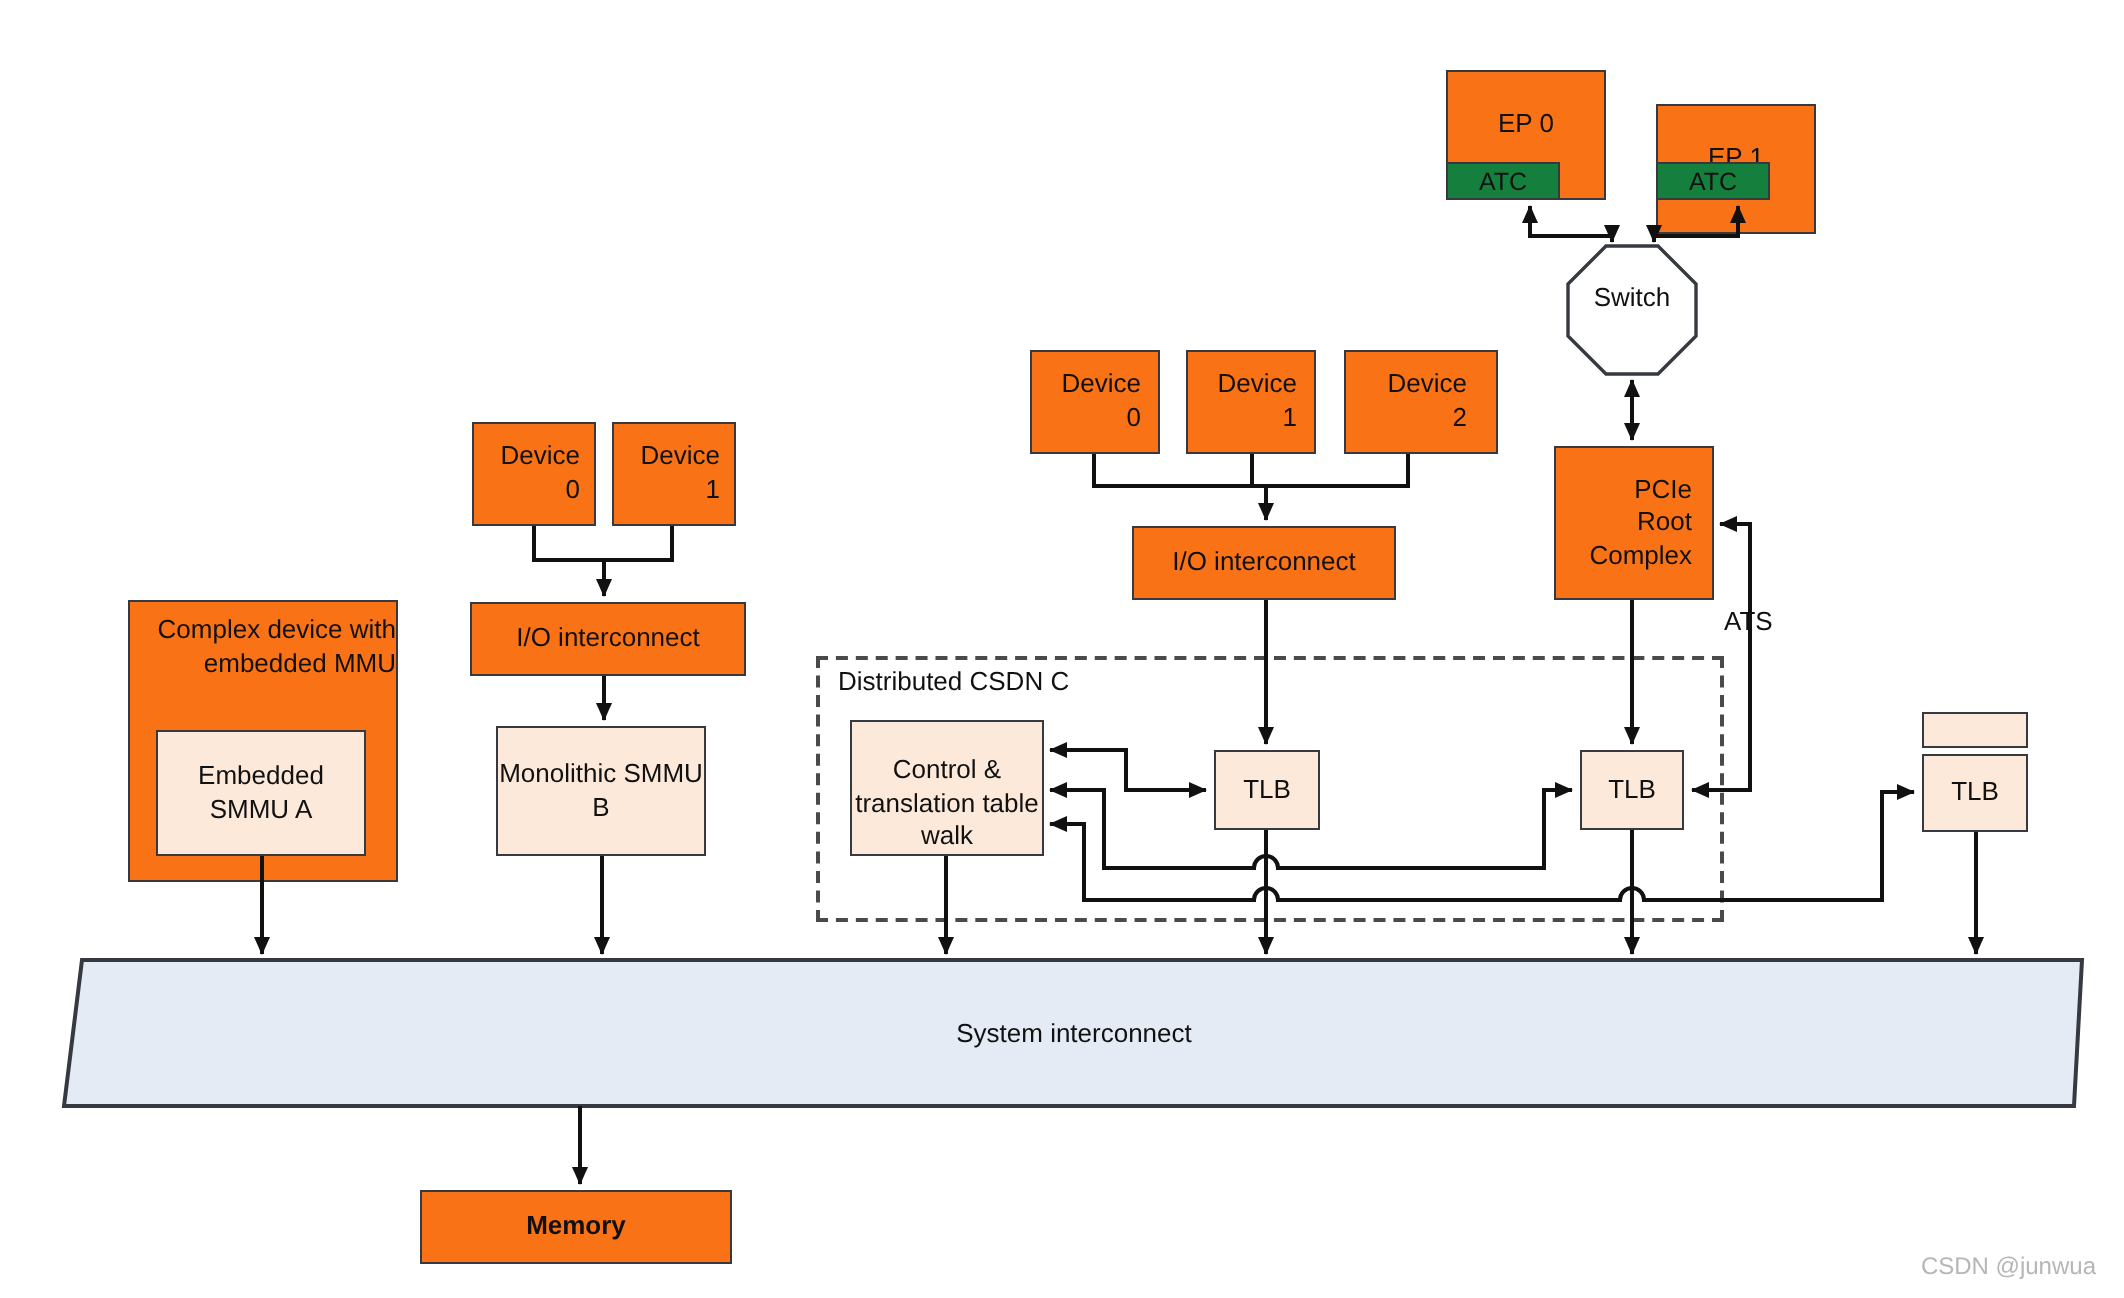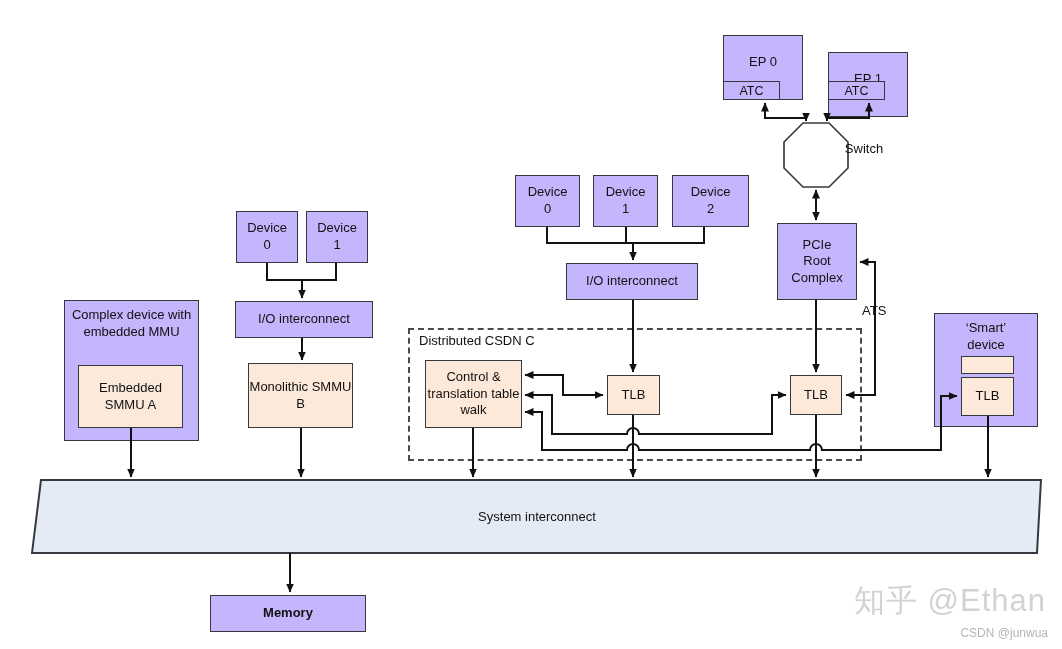--- a/index.html
+++ b/index.html
@@ -5,23 +5,23 @@
   html,body{margin:0;padding:0;background:#ffffff;}
   #stage{
     position:relative;width:1062px;height:649px;background:#ffffff;overflow:hidden;
     font-family:"Liberation Sans", sans-serif;color:#111;
   }
   .node{
     position:absolute;box-sizing:border-box;display:flex;align-items:center;
     justify-content:center;text-align:center;font-size:13px;line-height:1.28;
     color:#111;z-index:10;
   }
-  .blue{background:#c4b5fd;border:1.7px solid #363a40;}
+  .blue{background:#f97316;border:1.7px solid #363a40;text-align:right;}
   .tan{background:#fce9d9;border:1.7px solid #363a40;}
-  .white{background:#c4b5fd;border:1.6px solid #363a40;}
+  .white{background:#15803d;border:1.6px solid #363a40;}
   .container-top{align-items:flex-start;padding-top:6px;}
   .lbl{position:absolute;font-size:13px;color:#111;z-index:30;}
   .dashed{
     position:absolute;box-sizing:border-box;border:2px dashed #4a4a4a;
     background:transparent;z-index:5;
   }
   #wires{position:absolute;left:0;top:0;z-index:20;pointer-events:none;}
   .caption{position:absolute;z-index:30;display:flex;align-items:center;justify-content:center;text-align:center;font-size:13px;}
   .wm-main{
     position:absolute;right:16px;top:580px;z-index:40;font-size:31px;
@@ -85,45 +85,42 @@
   <div class="node blue container-top" style="left:64px;top:300px;width:135px;height:141px;">
        <span>Complex device with embedded MMU</span>
     </div>
   <div class="node tan" style="left:78px;top:365px;width:105px;height:63px;">
       <span>Embedded SMMU A</span>
     </div>
 
   <div class="dashed" style="left:408px;top:328px;width:454px;height:133px;"></div>
   <div class="lbl" style="left:419px;top:333px;">Distributed CSDN C</div>
 
-  <div class="node tan" style="left:425px;top:360px;width:97px;height:68px;">
+  <div class="node tan" style="left:425px;top:360px;width:97px;height:68px;align-items:flex-end;">
       <span>Control &amp; translation table walk</span>
     </div>
   <div class="node tan" style="left:607px;top:375px;width:53px;height:40px;">
       <span>TLB</span>
     </div>
   <div class="node tan" style="left:790px;top:375px;width:52px;height:40px;">
       <span>TLB</span>
     </div>
 
   <div class="lbl" style="left:862px;top:303px;">ATS</div>
 
-  <div class="node blue container-top" style="left:934px;top:313px;width:104px;height:114px;">
-       <span class="narrow70">‘Smart’ device</span>
-    </div>
   <div class="node tan" style="left:961px;top:356px;width:53px;height:18px;"></div>
   <div class="node tan" style="left:961px;top:377px;width:53px;height:39px;">
       <span>TLB</span>
     </div>
 
   <div class="node blue" style="left:210px;top:595px;width:156px;height:37px;font-weight:bold;">
       <span>Memory</span>
     </div>
 
-  <div class="caption" style="left:784px;top:123px;width:64px;height:51px;padding-left:48px;">Switch</div>
+  <div class="caption" style="left:784px;top:123px;width:64px;height:51px;">Switch</div>
   <div class="caption" style="left:33px;top:480px;width:1008px;height:73px;">System interconnect</div>
 
   <svg id="wires" width="1062" height="649" viewBox="0 0 1062 649">
     <defs>
       <marker id="ah" markerWidth="10" markerHeight="9" refX="8.5" refY="4" orient="auto-start-reverse" markerUnits="userSpaceOnUse">
         <path d="M0,0 L9,4 L0,8 Z" fill="#111"></path>
       </marker>
     </defs>
 
     <polygon points="41,480 1041,480 1037,553 32,553" fill="#e4ebf5" stroke="#363a40" stroke-width="2"></polygon>
@@ -157,16 +154,15 @@
 
       <path d="M473,428 L473,477" marker-end="url(#ah)"></path>
       <path d="M633,415 L633,477" marker-end="url(#ah)"></path>
       <path d="M816,415 L816,477" marker-end="url(#ah)"></path>
       <path d="M988,416 L988,477" marker-end="url(#ah)"></path>
 
       <path d="M290,553 L290,592" marker-end="url(#ah)"></path>
     </g>
   </svg>
 
-  <div class="wm-main">知乎 @Ethan</div>
   <div class="wm-sub">CSDN @junwua</div>
 
 </div>
 
 </body></html>

